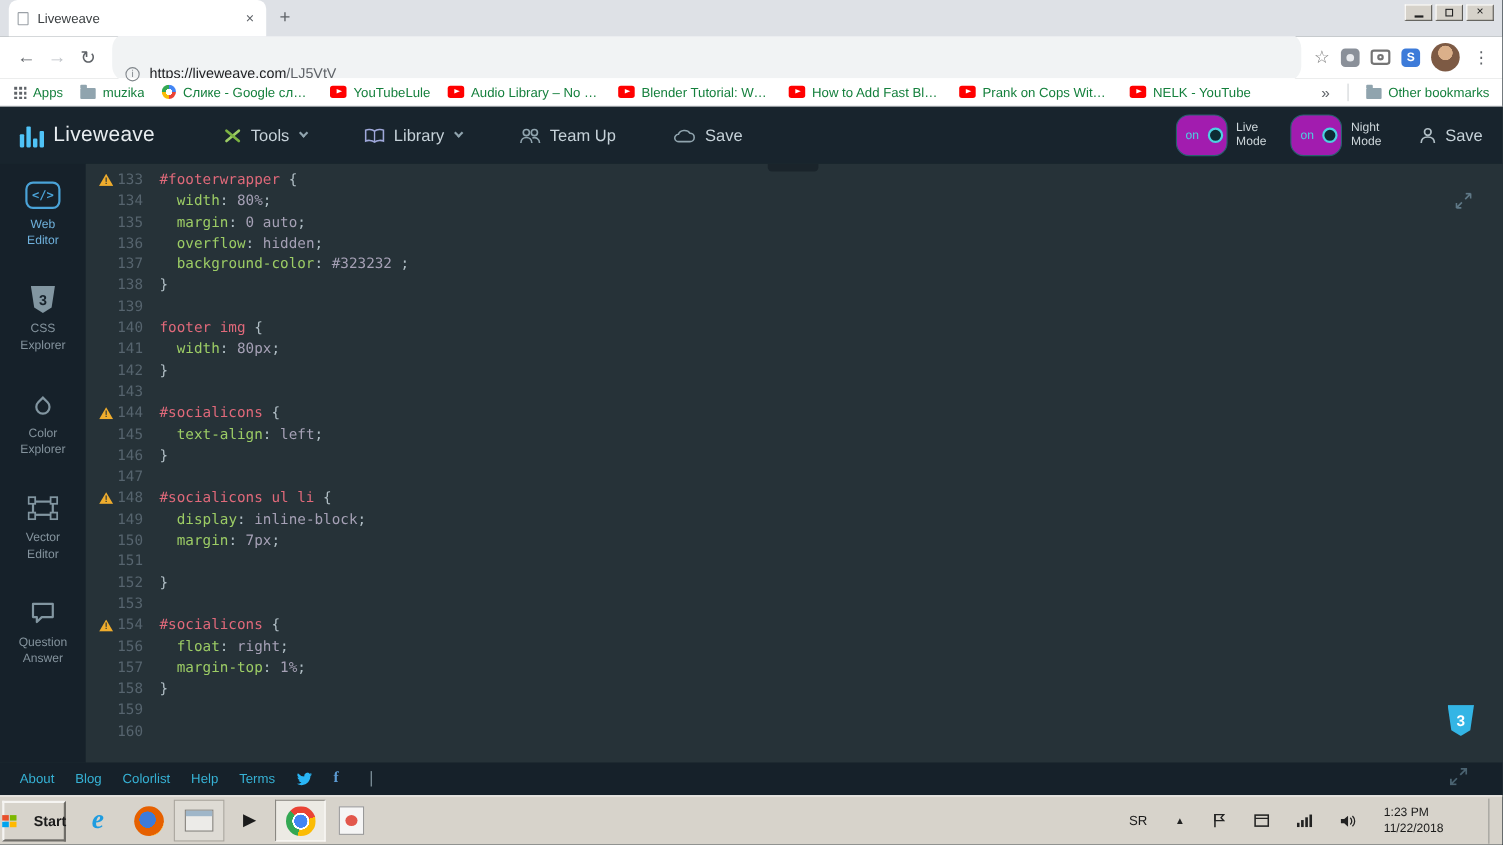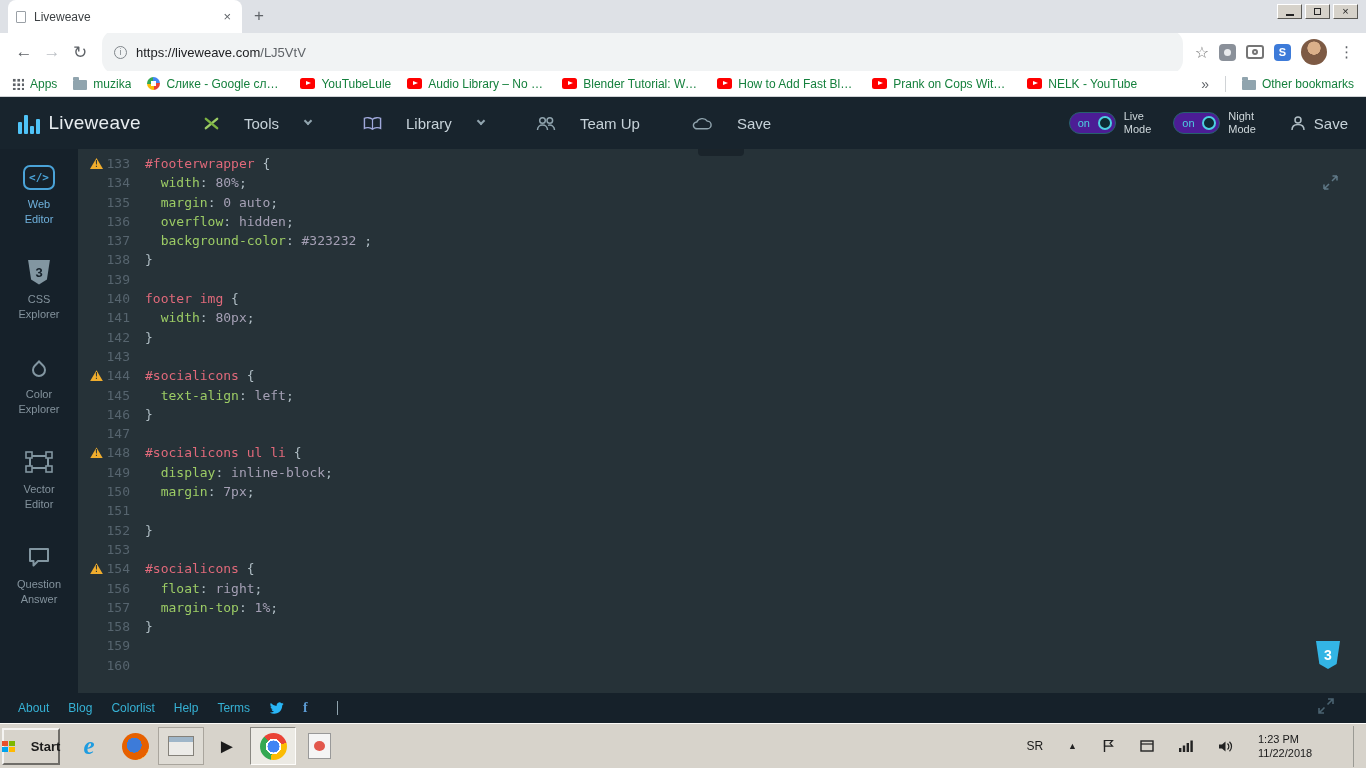--- a/index.html
+++ b/index.html
@@ -20,21 +20,21 @@
         display:inline-flex; align-items:center; justify-content:center; margin-left:3px; }
   .wc-min { width:8px; height:8px; border-bottom:2px solid #222; }
   .wc-res { width:7px; height:7px; border:1px solid #222; }
   .wc-x { font-style:normal; font-size:11px; line-height:1; color:#222; }
 
   
   .toolbar { height:38px; background:#fff; display:flex; align-items:center; padding:0 10px; flex:none; }
   .nav-ico { font-size:17px; color:#5f6368; width:28px; text-align:center; }
   .nav-ico.disabled { color:#bdc1c6; }
   .omnibox { flex:1; height:44px; background:#f1f3f4; border-radius:14px; margin:0 8px;
-             display:flex; align-items:center; padding:0 12px; }
+             display:flex; align-items:flex-end; padding:0 12px; }
   .secure-icon { width:13px; height:13px; border:1.5px solid #80868b; border-radius:50%; position:relative; flex:none; }
   .secure-icon::after { content:"i"; position:absolute; inset:0; font-size:9px; color:#80868b; text-align:center; line-height:10px; }
   .url { margin-left:9px; font-size:13px; white-space:nowrap; }
   .url .dom { color:#202124; }
   .url .path { color:#5f6368; }
   .tb-right { display:flex; align-items:center; gap:10px; margin-left:4px; }
   .star { font-size:16px; color:#757575; }
   .ext1 { width:17px; height:17px; border-radius:4px; background:#8a9099; position:relative; }
   .ext1::after { content:""; position:absolute; inset:5px; border-radius:50%; background:#e8eaed; }
   .ext2 { width:18px; height:14px; border:2px solid #757575; border-radius:3px; position:relative; }
@@ -65,26 +65,26 @@
   .bm-sep { width:1px; height:16px; background:#d0d3d6; }
 
   
   .lw-header { height:52px; background:#18242d; display:flex; align-items:center; padding:0 18px; flex:none; }
   .logo { display:flex; align-items:flex-end; gap:2.5px; height:22px; margin-right:9px; }
   .logo i { display:block; width:3.5px; background:#4fc3f7; border-radius:1px; }
   .logo i:nth-child(1){height:12px} .logo i:nth-child(2){height:19px}
   .logo i:nth-child(3){height:8px}  .logo i:nth-child(4){height:15px}
   .brand { font-size:19px; color:#e8edf0; letter-spacing:.3px; }
   .menus { display:flex; align-items:center; gap:52px; margin-left:62px; }
-  .menu-item { display:flex; align-items:center; gap:24px; color:#c6d2d9; font-size:15px; }
+  .menu-item { display:flex; align-items:center; gap:8px; color:#c6d2d9; font-size:15px; }
   .caret { width:6px; height:6px; border-right:2px solid #90a4ae; border-bottom:2px solid #90a4ae;
            transform:rotate(45deg); margin-top:-4px; margin-left:2px; }
   .hdr-right { margin-left:auto; display:flex; align-items:center; gap:22px; }
   .toggle-group { display:flex; align-items:center; gap:8px; }
-  .toggle { width:47px; height:22px; border-radius:12px; background:#4c1d95; border:1px solid #27616e;
+  .toggle { width:47px; height:38px; border-radius:12px; background:#a21caf; border:1px solid #27616e;
             display:flex; align-items:center; padding:0 3px; }
   .toggle-state { color:#4dd0e1; font-size:11px; margin-left:5px; }
   .knob { margin-left:auto; width:14px; height:14px; border-radius:50%; background:#0d2b33; border:2px solid #4dd0e1; }
   .toggle-label { font-size:11px; color:#cfd8dc; line-height:1.2; }
   .toggle-label span { display:block; }
   .login { display:flex; align-items:center; gap:8px; color:#c6d2d9; font-size:15px; margin-left:12px; }
 
   
   .main { display:flex; height:544px; flex:none; }
   .lw-sidebar { width:78px; background:#16212a; display:flex; flex-direction:column; align-items:center;

